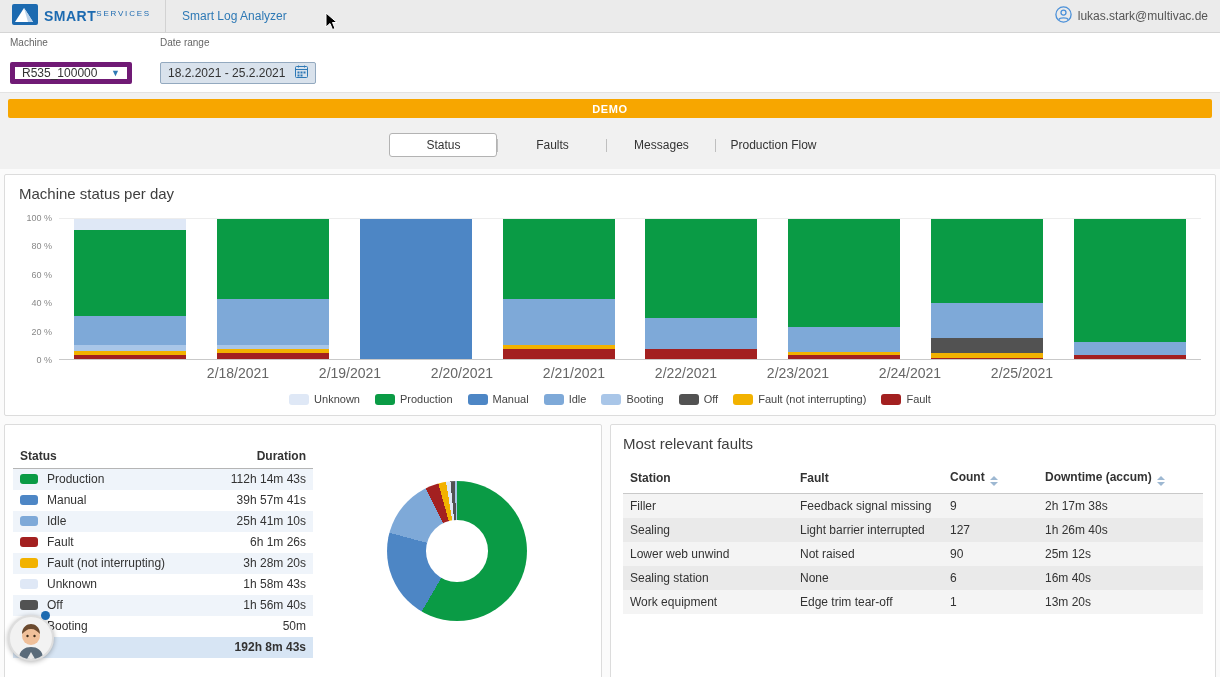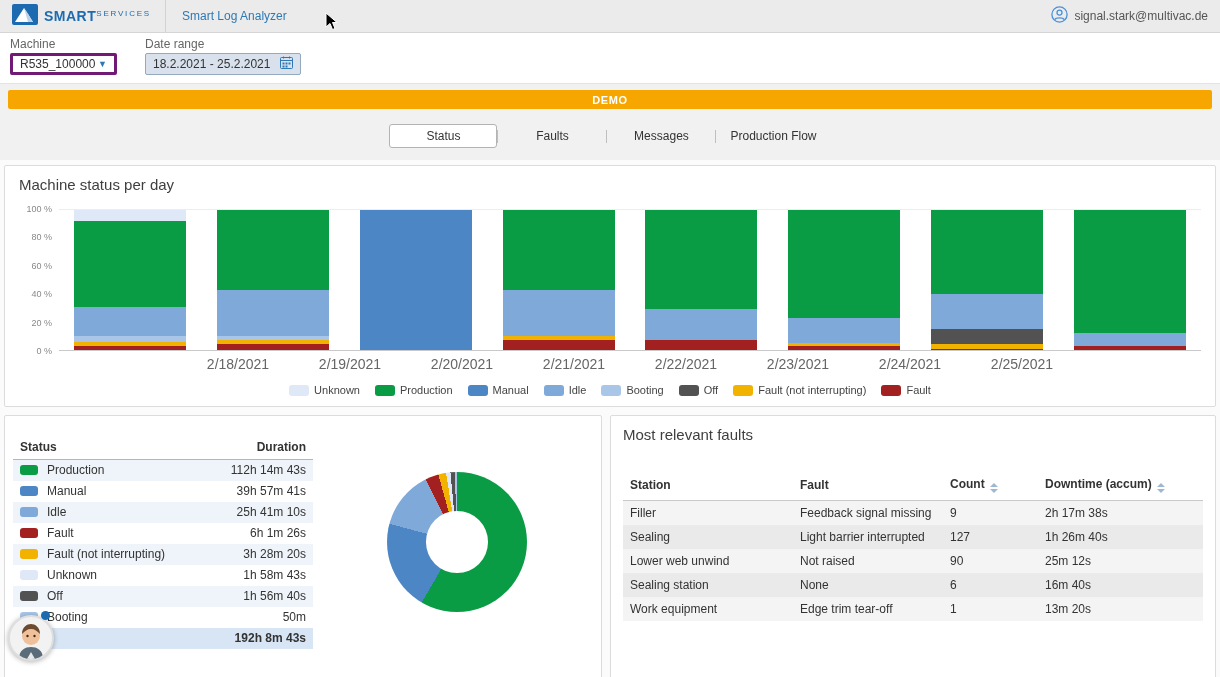--- a/index.html
+++ b/index.html
@@ -10,22 +10,22 @@
   .app-header{display:flex;align-items:center;height:33px;background:#ebebeb;border-bottom:1px solid #d5d5d5;padding:0 12px}
   .logo{display:flex;align-items:center;gap:6px;padding-right:14px;border-right:1px solid #d2d2d2;height:100%}
   .logo-text{display:flex;flex-direction:row;line-height:1;color:#1c6ab0}
   .logo-text .l1{font-size:14px;font-weight:bold;letter-spacing:.5px}
   .logo-text .l2{font-size:8px;letter-spacing:1.8px;margin-top:1px}
   .app-title{font-size:12px;color:#2e79b5;margin-left:16px}
   .user{margin-left:auto;display:flex;align-items:center;gap:6px;font-size:12px;color:#555;cursor:pointer}
 
   
   .filterbar{display:flex;gap:28px;padding:4px 10px 8px;background:#fff;align-items:flex-end}
-  .field label{font-size:12px;color:#666;display:block;margin-bottom:2px}
-  .select{width:107px;height:22px;border:3px solid #701a75;border-radius:2px;background:#fff;font-size:12px;color:#333;display:flex;align-items:center;justify-content:space-between;padding:0 7px;cursor:pointer}
+  .field label{font-size:10px;color:#666;display:block;margin-bottom:14px}
+  .select{width:122px;height:22px;border:5px solid #701a75;border-radius:2px;background:#fff;font-size:12px;color:#333;display:flex;align-items:center;justify-content:space-between;padding:0 7px;cursor:pointer}
   .chev{color:#2e79b5;font-size:9px}
   .date-input{height:22px;border:1px solid #93a9bf;border-radius:2px;background:#d9e2ec;font-size:12px;color:#333;display:flex;align-items:center;gap:10px;padding:0 7px;cursor:pointer}
 
   
   .gray-section{background:#f1f1f1;padding:6px 8px 12px;border-top:1px solid #e3e3e3}
   .demo-banner{height:19px;background:#f7a600;color:#fff;font-weight:bold;font-size:11px;display:flex;align-items:center;justify-content:center;border-radius:2px;letter-spacing:.6px}
   .tabs{display:flex;justify-content:center;margin-top:15px;align-items:center}
   .tab{min-width:108px;padding:4px 14px;text-align:center;font-size:12px;color:#333;cursor:pointer}
   .tab.active{background:#fff;border:1px solid #b3b3b3;border-radius:3px}
   .tab-sep{width:1px;height:13px;background:#bfbfbf}
@@ -58,21 +58,21 @@
   .acc-table th.dur,.acc-table td.dur{text-align:right}
   .acc-table td{padding:3px 7px;height:21px}
   .acc-table tbody tr:nth-child(odd){background:#eff4fa}
   .acc-table tbody tr.total{background:#d7e5f4;font-weight:bold}
   .key{display:inline-block;width:18px;height:10px;border-radius:3px;margin-right:9px;vertical-align:-1px}
 
   .donut-wrap{flex:1;display:flex;justify-content:center;align-items:flex-start;padding-top:36px}
   .donut{width:140px;height:140px;border-radius:50%;position:relative}
   .donut::after{content:"";position:absolute;inset:28%;background:#fff;border-radius:50%}
 
-  .flt-table{width:calc(100% - 24px);margin:28px 12px 0}
+  .flt-table{width:calc(100% - 24px);margin:12px 12px 0}
   .flt-table th{text-align:left;font-weight:bold;padding:6px 7px 7px;border-bottom:1px solid #c9c9c9;font-size:12px;color:#333}
   .flt-table th.num,.flt-table td.num{text-align:left}
   .flt-table td{padding:5px 7px;font-size:12px}
   .flt-table tbody tr:nth-child(odd){background:#f4f4f4}
   .flt-table tbody tr:nth-child(even){background:#eaeaea}
   .flt-table col.c-station{width:170px}
   .flt-table col.c-count{width:95px}
   .flt-table col.c-down{width:165px}
   .sort{display:inline-flex;flex-direction:column;gap:2px;margin-left:5px;vertical-align:1px}
   .sort i{width:0;height:0;border-left:4px solid transparent;border-right:4px solid transparent}
@@ -104,21 +104,21 @@
     </div>
     <div class="app-title">Smart Log Analyzer</div>
     <div class="user">
       <span>
         <svg width="17" height="17" viewBox="0 0 17 17">
             <circle cx="8.5" cy="8.5" r="7.6" fill="none" stroke="#4a90d9" stroke-width="1.3"></circle>
             <circle cx="8.5" cy="6.6" r="2.5" fill="none" stroke="#4a90d9" stroke-width="1.3"></circle>
             <path d="M3.7 13.6 C4.8 11.3 12.2 11.3 13.3 13.6" fill="none" stroke="#4a90d9" stroke-width="1.3"></path>
           </svg>
       </span>
-      <span>signal.stark@multivac.de</span>
+      <span>lukas.stark@multivac.de</span>
     </div>
   </header>
 
   <div class="filterbar">
     <div class="field">
       <label>Machine</label>
       <div class="select">
         <span>R535_100000</span>
         <span class="chev">▼</span>
       </div>

